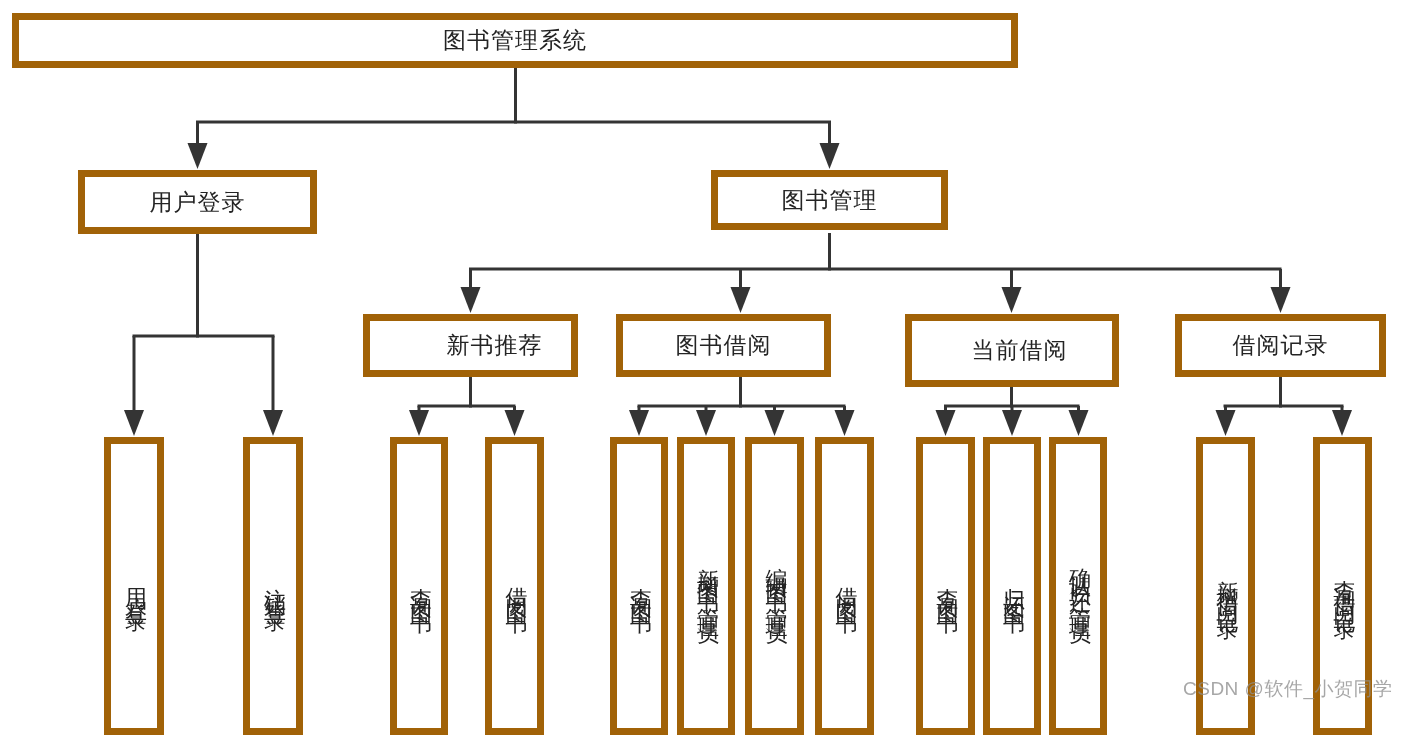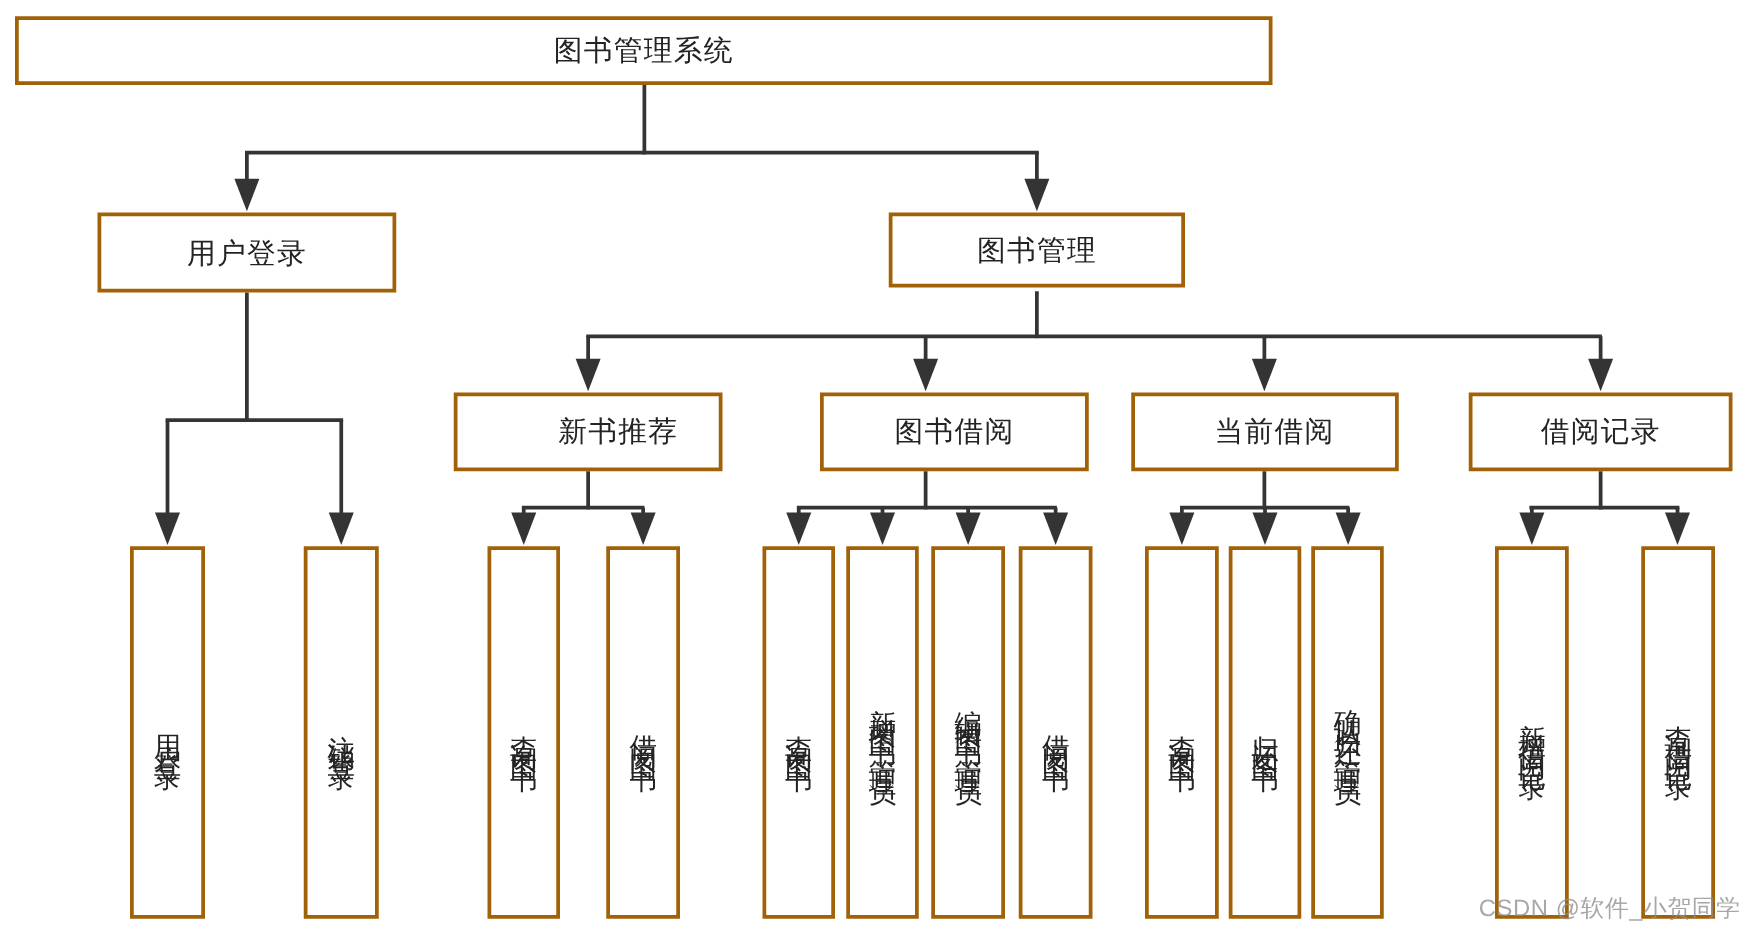--- a/index.html
+++ b/index.html
@@ -16,47 +16,48 @@
     overflow: hidden;
   }
   #connectors {
     position: absolute;
     left: 0; top: 0;
     width: 1405px; height: 747px;
   }
   .node {
     position: absolute;
     box-sizing: border-box;
-    border: 3px solid #a16207;
+    border: 7px solid #a16207;
     background: #ffffff;
     display: flex;
     align-items: center;
     justify-content: center;
     color: #242424;
     z-index: 2;
+    font-family: Liberation Mono, monospace;
   }
   .hnode {
     font-size: 23px;
     letter-spacing: 1px;
     white-space: nowrap;
   }
   .leaf {
     top: 437px;
     height: 298px;
     writing-mode: vertical-rl;
     text-orientation: mixed;
     font-size: 22px;
     letter-spacing: 8px;
     line-height: 1;
     text-align: center;
   }
   .watermark {
     position: absolute;
     left: 1183px;
-    top: 714px;
+    top: 676px;
     font-size: 19px;
     color: rgba(142, 142, 142, 0.78);
     white-space: nowrap;
     z-index: 3;
     letter-spacing: 0.5px;
   }
   svg line, svg path {
     stroke: #343434;
     stroke-width: 3;
     fill: none;
@@ -133,22 +134,22 @@
     <line x1="1342" y1="406" x2="1342" y2="414"></line>
     <polygon points="1342,436 1332,410 1352,410"></polygon>
   </svg>
 
   <div class="node hnode" style="left:12px; top:13px; width:1006px; height:55px;">图书管理系统</div>
 
   <div class="node hnode" style="left:78px; top:170px; width:239px; height:64px;">用户登录</div>
   <div class="node hnode" style="left:711px; top:170px; width:237px; height:60px;">图书管理</div>
 
   <div class="node hnode" style="left:363px; top:314px; width:215px; height:63px;padding-left:48px;">新书推荐</div>
-  <div class="node hnode" style="left:656px; top:314px; width:215px; height:63px;">图书借阅</div>
-  <div class="node hnode" style="left:905px; top:314px; width:214px; height:63px;padding-left:15px;">当前借阅</div>
+  <div class="node hnode" style="left:616px; top:314px; width:215px; height:63px;">图书借阅</div>
+  <div class="node hnode" style="left:905px; top:314px; width:214px; height:73px;padding-left:15px;">当前借阅</div>
   <div class="node hnode" style="left:1175px; top:314px; width:211px; height:63px;">借阅记录</div>
 
   <div class="node leaf" style="left:104px; width:60px;">用户登录</div>
   <div class="node leaf" style="left:243px; width:60px;">注销登录</div>
 
   <div class="node leaf" style="left:390px; width:58px;">查询图书</div>
   <div class="node leaf" style="left:485px; width:59px;">借阅图书</div>
 
   <div class="node leaf" style="left:610px; width:58px;">查询图书</div>
   <div class="node leaf" style="left:677px; width:58px;">新增图书（管理员）</div>

